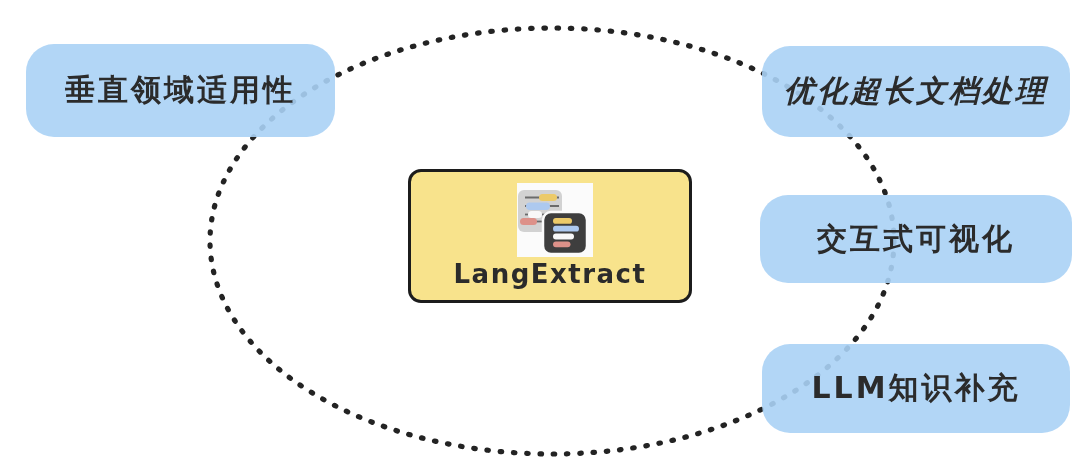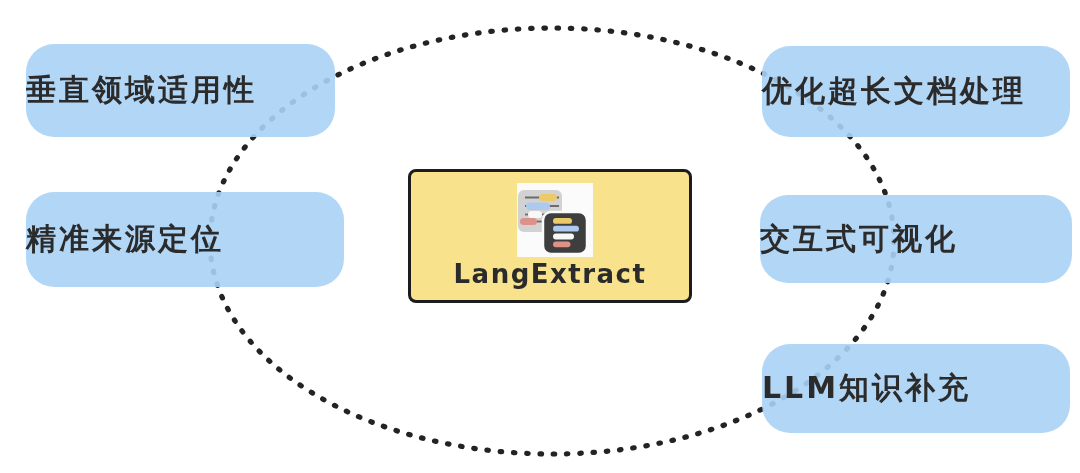--- a/index.html
+++ b/index.html
@@ -21,48 +21,48 @@
     stroke-width: 5.2;
     stroke-linecap: round;
     stroke-dasharray: 1.5 11.8;
   }
 
   
   .feature {
     position: absolute;
     display: flex;
     align-items: center;
-    justify-content: flex-start;
+    justify-content: center;
     background: var(--feature-bg, rgba(170,210,245,0.9));
     border-radius: 28px;
   }
   .feature-label {
     font-size: 30px;
     font-weight: 700;
     color: var(--text-color, #2b2b2b);
     letter-spacing: 3px;
     white-space: nowrap;
   }
 
   .pos-tl { left: 26px;  top: 44px;  width: 309px; height: 93px; }
   .pos-ml { left: 26px;  top: 192px; width: 318px; height: 95px; }
   .pos-bl { left: 27px;  top: 341px; width: 313px; height: 95px; }
-  .pos-tr { left: 762px; top: 46px;  width: 308px; height: 91px; }
+  .pos-tr { left: 762px; top: 46px;  width: 308px; height: 91px; font-style: italic; }
   .pos-mr { left: 760px; top: 195px; width: 312px; height: 88px; }
   .pos-br { left: 762px; top: 344px; width: 308px; height: 89px; }
 
   
   .center-node {
     position: absolute;
     left: 408px; top: 169px;
     width: 284px; height: 134px;
     box-sizing: border-box;
     background: var(--center-bg, #f8e38c);
     border: 3.5px solid var(--center-border, #1c1c1c);
-    border-radius: 8px;
+    border-radius: 13px;
     display: flex;
     flex-direction: column;
     align-items: center;
     justify-content: center;
     gap: 2px;
   }
   .logo { display: block; margin-left: 10px; }
   .center-label {
     font-size: 26px;
     font-weight: 600;
@@ -87,23 +87,20 @@
 <div class="canvas">
 
   <svg class="ring" width="1080" height="473" viewBox="0 0 1080 473" aria-hidden="true">
     <ellipse class="ring-ellipse" cx="552" cy="241" rx="342" ry="213"></ellipse>
   </svg>
 
   <div class="feature pos-tl">
     <span class="feature-label">垂直领域适用性</span>
   </div>
 
-  <div class="feature pos-ml">
-    <span class="feature-label">精准来源定位</span>
-  </div>
 
 
   <div class="feature pos-tr">
     <span class="feature-label">优化超长文档处理</span>
   </div>
 
   <div class="feature pos-mr">
     <span class="feature-label">交互式可视化</span>
   </div>
 

